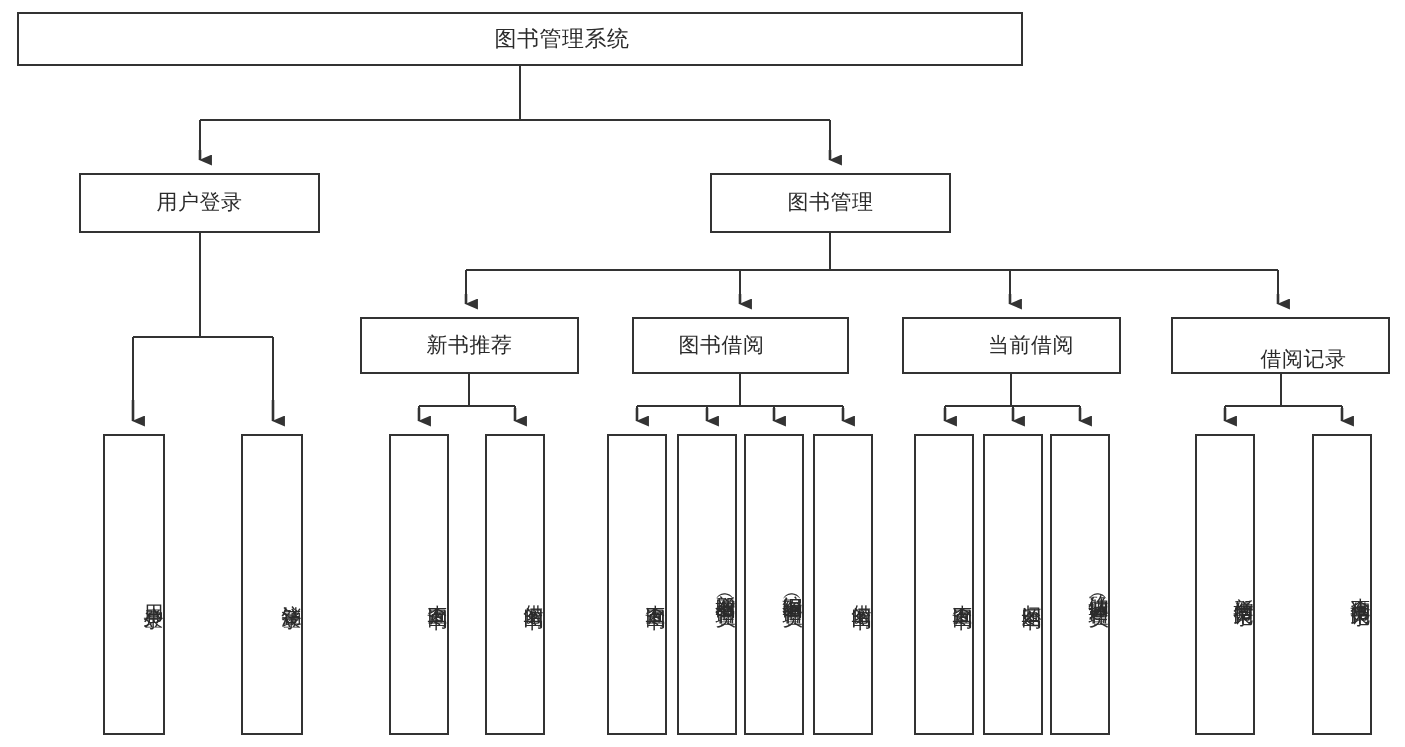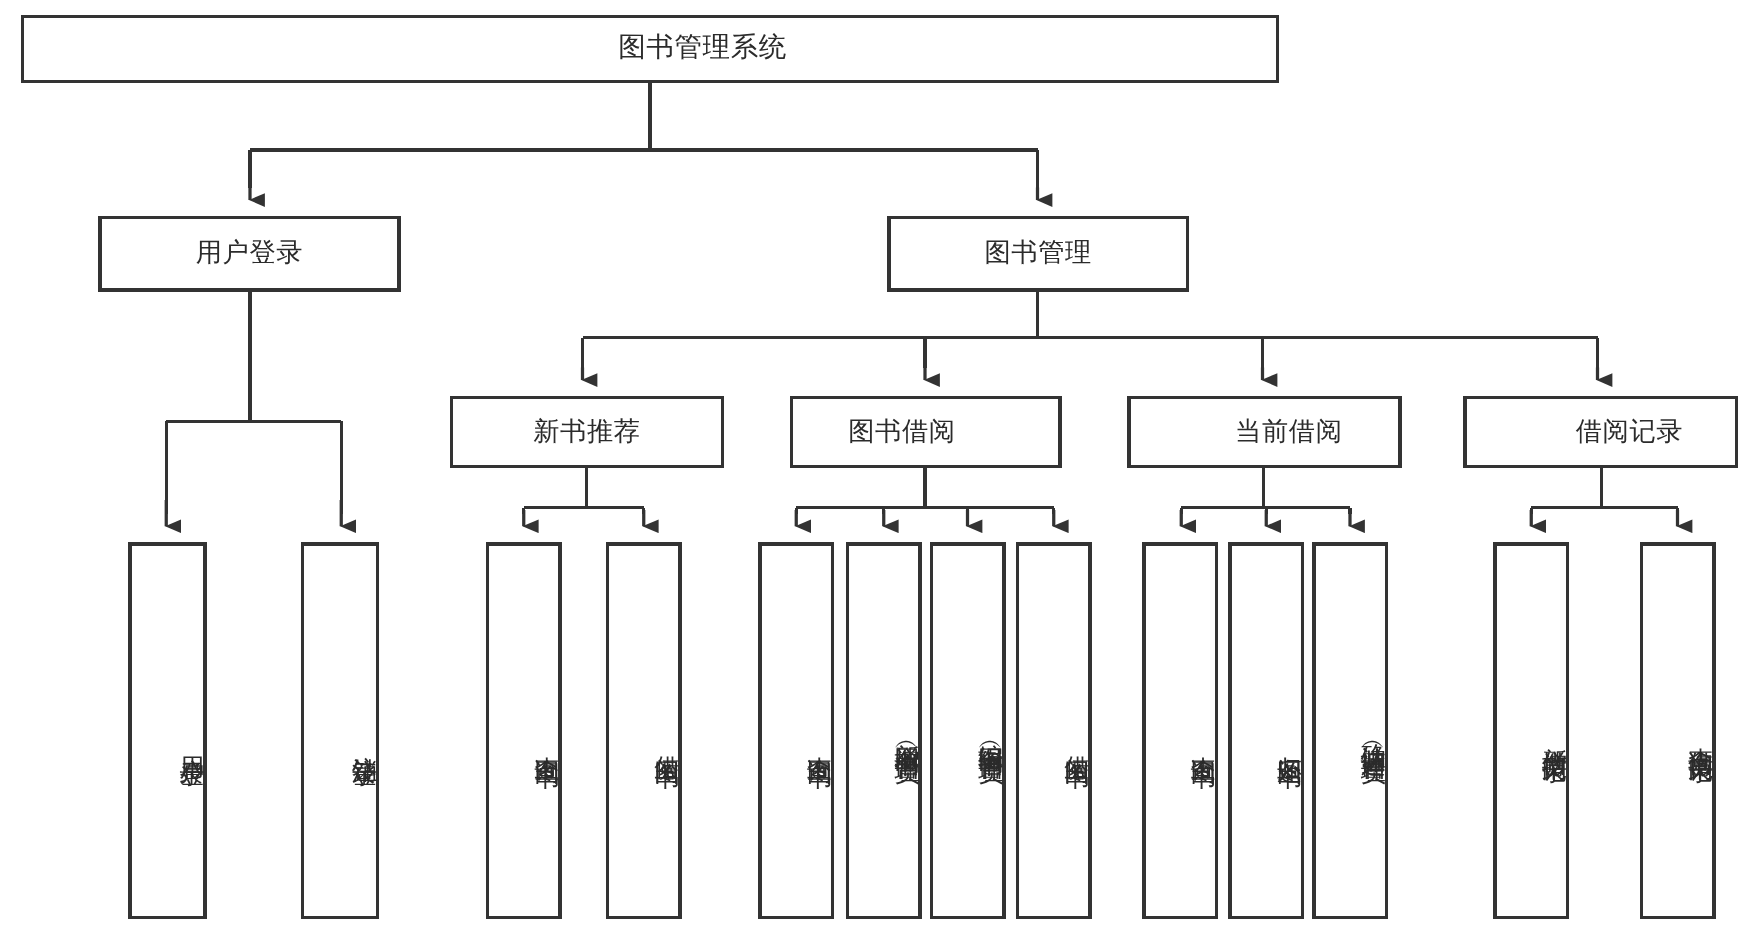--- a/index.html
+++ b/index.html
@@ -166,21 +166,21 @@
   </svg>
 
   <div class="node-label horizontal title" style="left:18px; top:13px; width:1004px; height:52px;margin-left:42px;">图书管理系统</div>
 
   <div class="node-label horizontal" style="left:80px; top:174px; width:239px; height:58px;">用户登录</div>
   <div class="node-label horizontal" style="left:361px; top:318px; width:217px; height:55px;">新书推荐</div>
 
   <div class="node-label horizontal" style="left:711px; top:174px; width:239px; height:58px;">图书管理</div>
   <div class="node-label horizontal" style="left:614px; top:318px; width:215px; height:55px;">图书借阅</div>
   <div class="node-label horizontal" style="left:903px; top:318px; width:217px; height:55px;padding-left:39px;">当前借阅</div>
-  <div class="node-label horizontal" style="left:1172px; top:318px; width:217px; height:55px;padding-left:46px;">借阅记录</div>
+  <div class="node-label horizontal" style="left:1172px; top:332px; width:217px; height:55px;padding-left:46px;">借阅记录</div>
 
   <div class="node-label vertical" style="left:104px; top:470px; width:60px; height:240px;">用户登录</div>
   <div class="node-label vertical" style="left:242px; top:470px; width:60px; height:240px;">注销登录</div>
   <div class="node-label vertical" style="left:390px; top:470px; width:58px; height:240px;">查询图书</div>
   <div class="node-label vertical" style="left:486px; top:470px; width:58px; height:240px;">借阅图书</div>
   <div class="node-label vertical" style="left:608px; top:470px; width:58px; height:240px;">查询图书</div>
   <div class="node-label vertical" style="left:678px; top:440px; width:58px; height:290px;">新增图书（管理员）</div>
   <div class="node-label vertical" style="left:745px; top:440px; width:58px; height:290px;">编辑图书（管理员）</div>
   <div class="node-label vertical" style="left:814px; top:470px; width:58px; height:240px;">借阅图书</div>
   <div class="node-label vertical" style="left:915px; top:470px; width:58px; height:240px;">查询图书</div>

